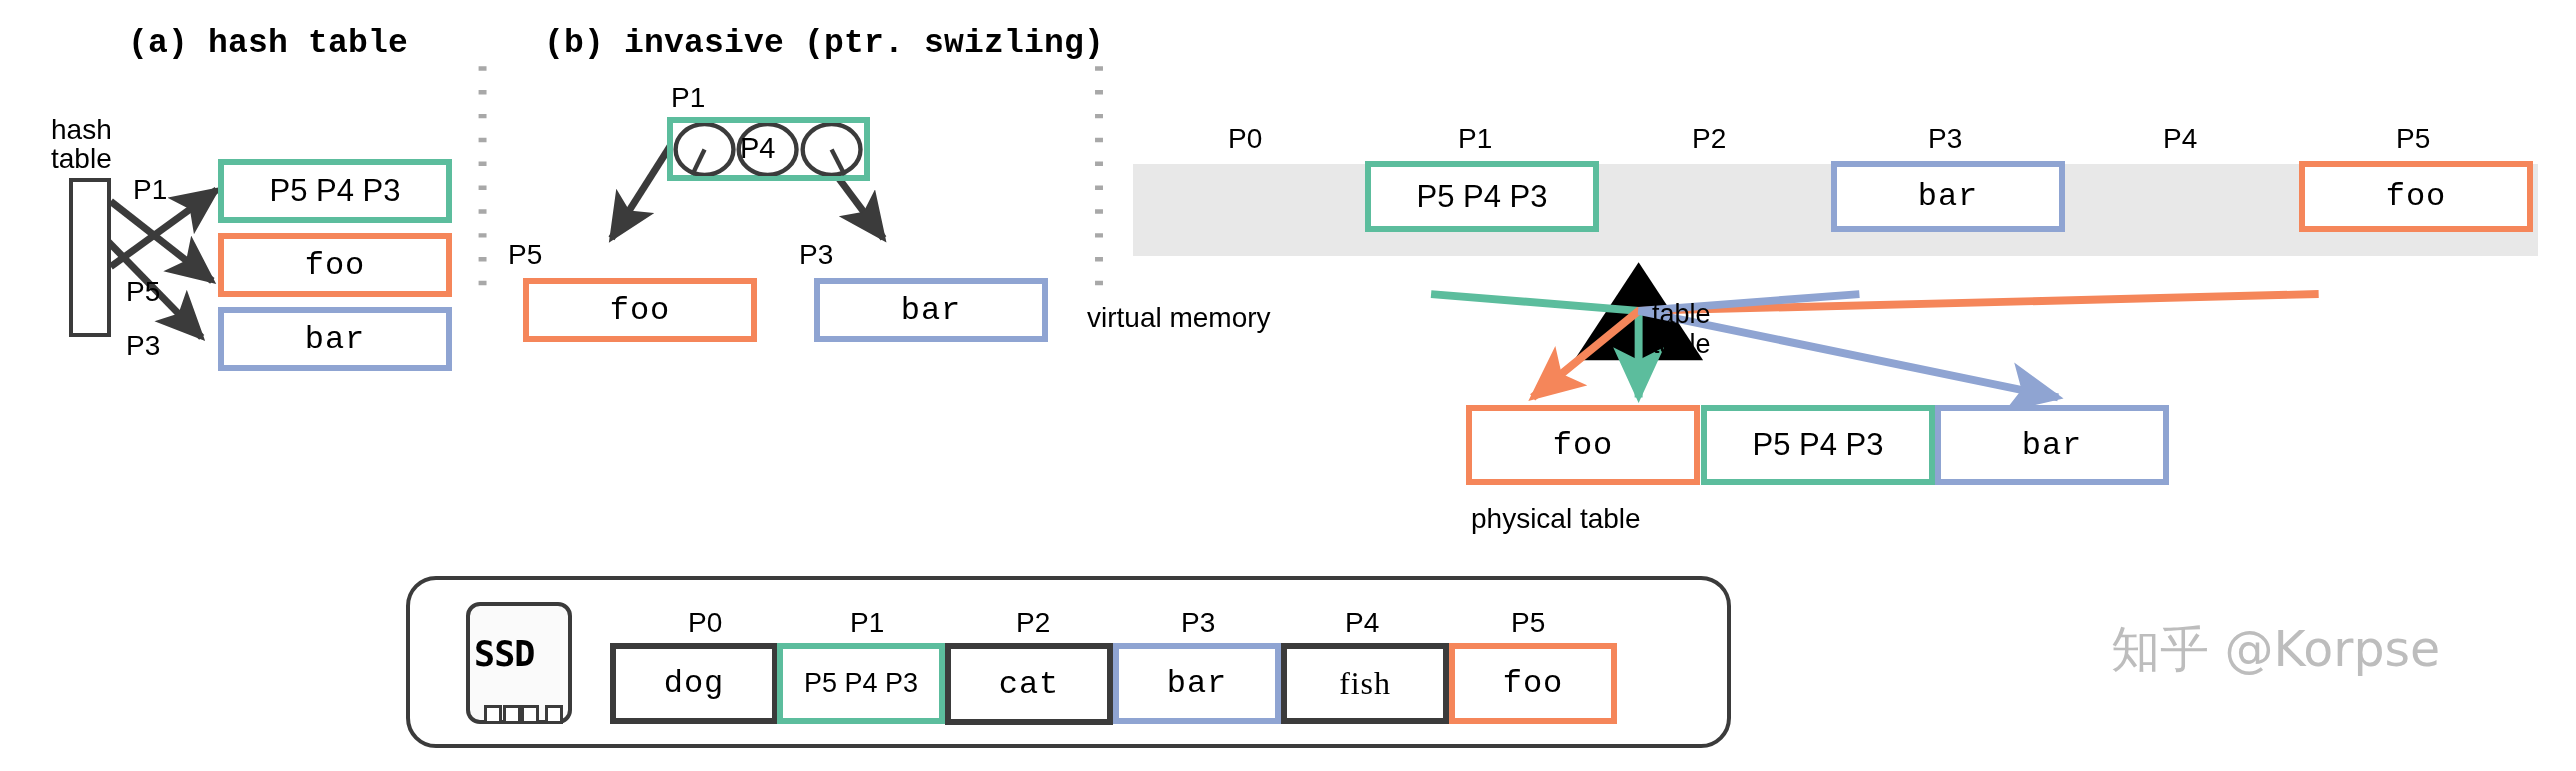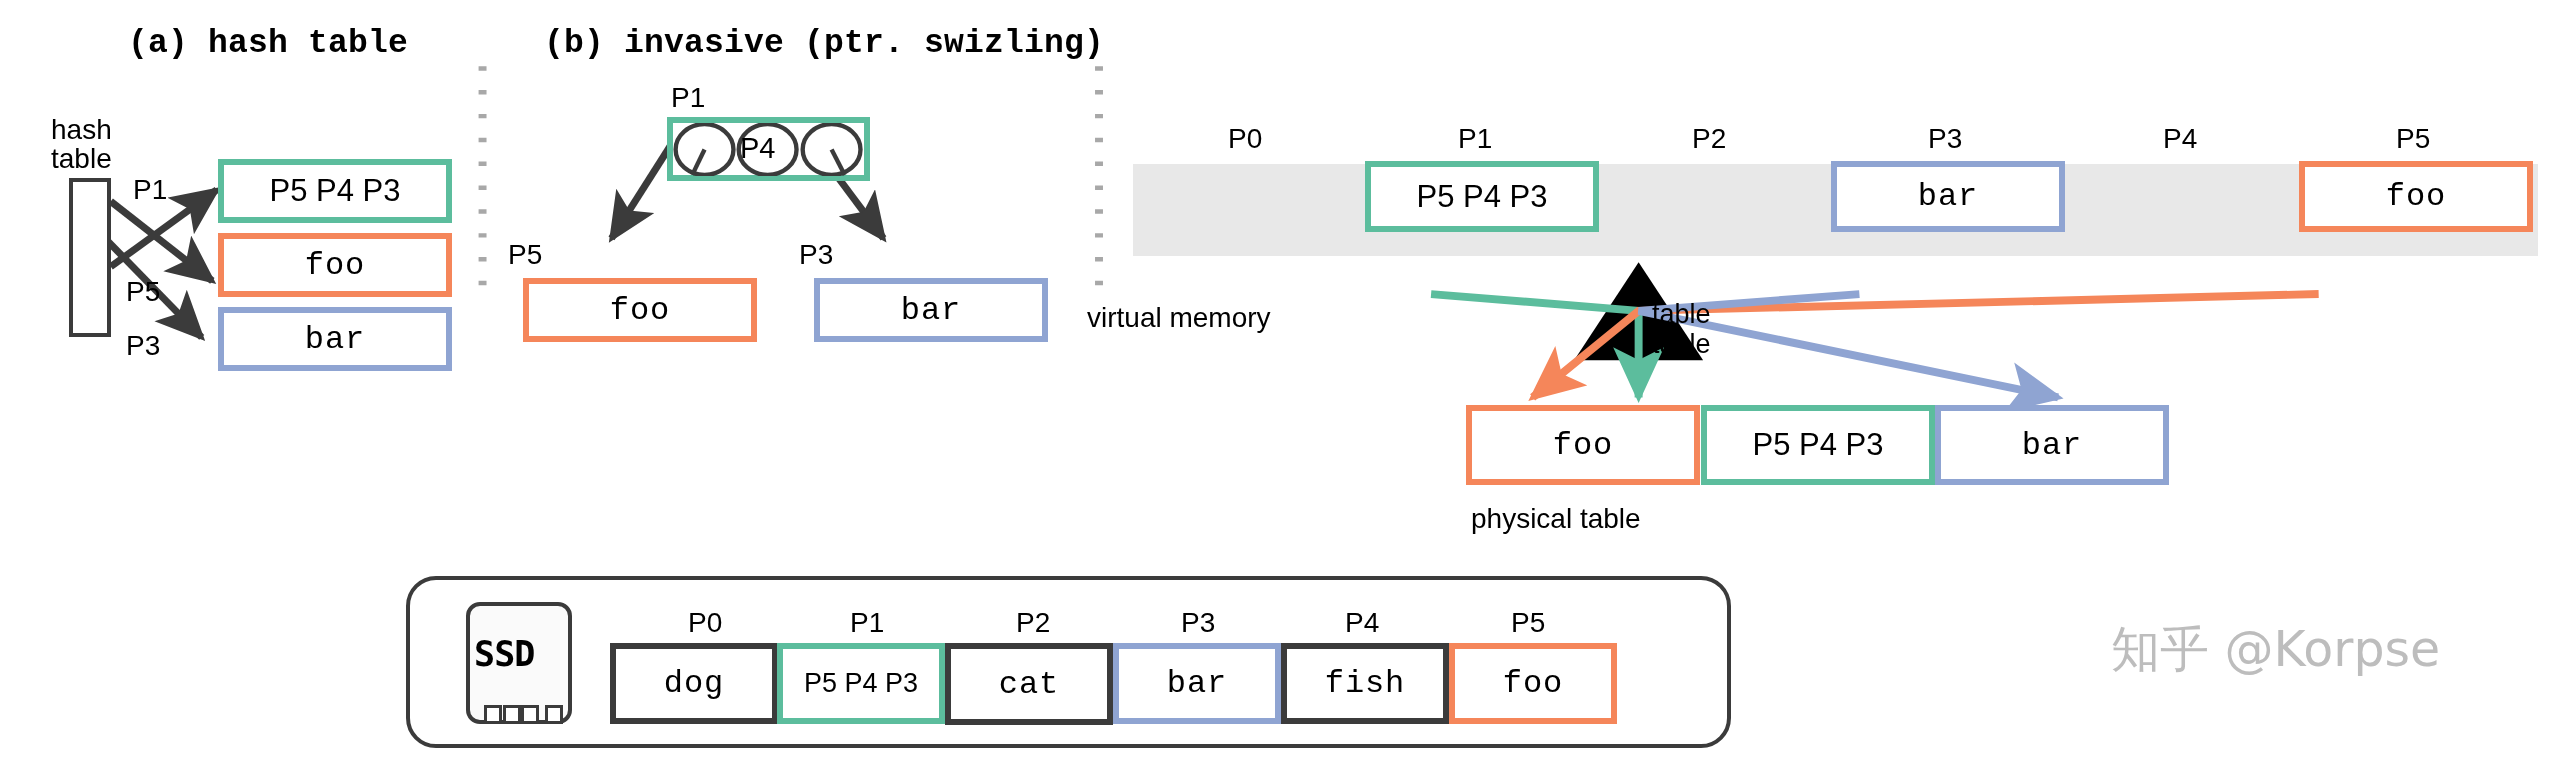--- a/index.html
+++ b/index.html
@@ -174,21 +174,21 @@
   </div>
   <div class="box g plain" style="left:777px;top:643px;width:168px;height:81px;font-size:27px;">
     <span>P5 P4 P3</span>
   </div>
   <div class="box d mono" style="left:945px;top:643px;width:168px;height:82px;">
     <span>cat</span>
   </div>
   <div class="box b mono" style="left:1113px;top:643px;width:168px;height:81px;">
     <span>bar</span>
   </div>
-  <div class="box d mono" style="left:1281px;top:643px;width:168px;height:81px;">
+  <div class="box d mono" style="left:1281px;top:643px;width:168px;height:81px;font-family:Liberation Serif, serif;">
     <span>fish</span>
   </div>
   <div class="box o mono" style="left:1449px;top:643px;width:168px;height:81px;">
     <span>foo</span>
   </div>
 
   <div class="wm" style="left:2102px;top:617px;margin-left:9px;">知乎 @Korpse</div>
 
 </div>
 

